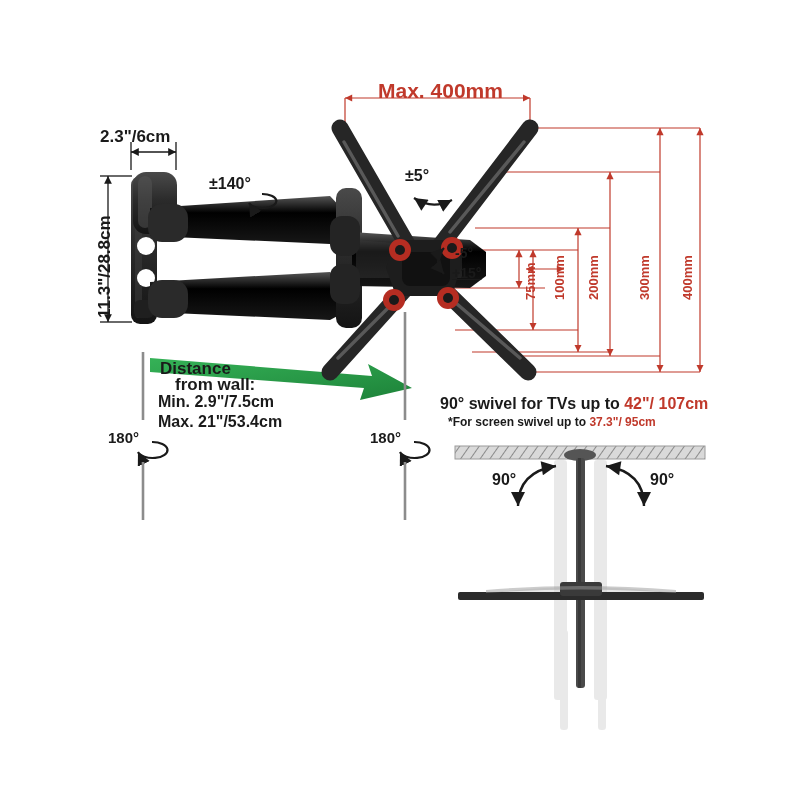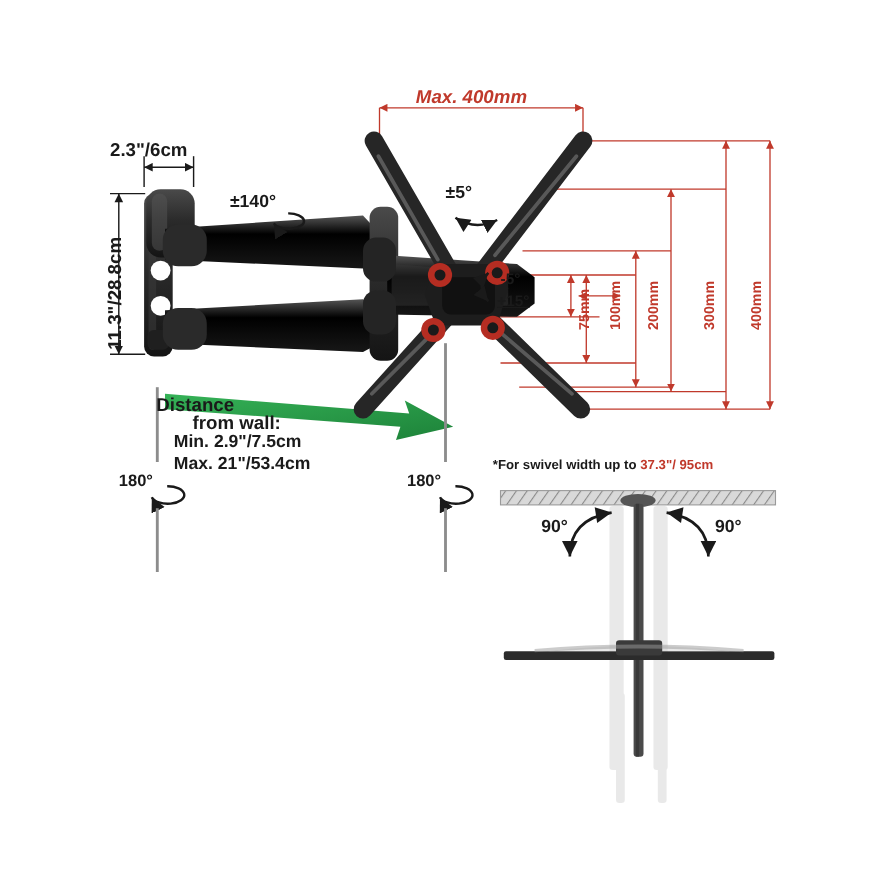--- a/index.html
+++ b/index.html
@@ -8,29 +8,29 @@
   #stage{position:relative;width:800px;height:800px;background:#fff;}
   svg.layer{position:absolute;left:0;top:0;width:800px;height:800px;}
   .lbl{position:absolute;white-space:nowrap;font-weight:700;line-height:1.05;}
   .red{color:#C0392B;}
   .black{color:#1a1a1a;}
   .rot90{transform:rotate(-90deg);transform-origin:left top;}
   .t-2363{left:100px;top:128px;font-size:17px;}
   .t-113{left:96px;top:318px;font-size:17px;}
   .t-180pm{left:209px;top:176px;font-size:16px;}
   .t-5pm{left:405px;top:168px;font-size:16px;}
-  .t-max400{left:378px;top:80px;font-size:17px;font-style:italic;}
+  .t-max400{left:378px;top:80px;font-size:21px;}
   .t-m5{left:455px;top:246px;font-size:14px;}
   .t-p15{left:452px;top:266px;font-size:14px;text-decoration:underline;}
   .t-75{left:524px;top:300px;font-size:13px;}
   .t-100{left:553px;top:300px;font-size:13px;}
   .t-200{left:587px;top:300px;font-size:13px;}
   .t-300{left:638px;top:300px;font-size:13px;}
   .t-400{left:681px;top:300px;font-size:13px;}
-  .t-dist1{left:142px;top:360px;font-size:17px;}
+  .t-dist1{left:160px;top:360px;font-size:17px;}
   .t-dist2{left:175px;top:376px;font-size:17px;}
   .t-dmin{left:158px;top:394px;font-size:16px;font-weight:700;}
   .t-dmax{left:158px;top:414px;font-size:16px;font-weight:700;}
   .t-180a{left:108px;top:430px;font-size:15px;}
   .t-180b{left:370px;top:430px;font-size:15px;}
   .t-sw{left:440px;top:396px;font-size:16px;}
   .t-swnote{left:448px;top:416px;font-size:12px;}
   .t-90l{left:492px;top:472px;font-size:16px;}
   .t-90r{left:650px;top:472px;font-size:16px;}
 </style>
@@ -231,19 +231,22 @@
   <div class="lbl red t-400 rot90">400mm</div>
 
   <div class="lbl black t-dist1">Distance</div>
   <div class="lbl black t-dist2">from wall:</div>
   <div class="lbl black t-dmin">Min. 2.9"/7.5cm</div>
   <div class="lbl black t-dmax">Max. 21"/53.4cm</div>
 
   <div class="lbl black t-180a">180°</div>
   <div class="lbl black t-180b">180°</div>
 
+  <div class="lbl t-sw">
+    <span class="black">90° swivel for TVs up to </span><span class="red">42"/ 107cm</span>
+  </div>
   <div class="lbl t-swnote">
-    <span class="black">*For swivel width up to </span><span class="red">37.3"/ 95cm</span>
+    <span class="black">*For screen swivel up to </span><span class="red">37.3"/ 95cm</span>
   </div>
 
   <div class="lbl black t-90l">90°</div>
   <div class="lbl black t-90r">90°</div>
 </div>
 
 </body></html>

